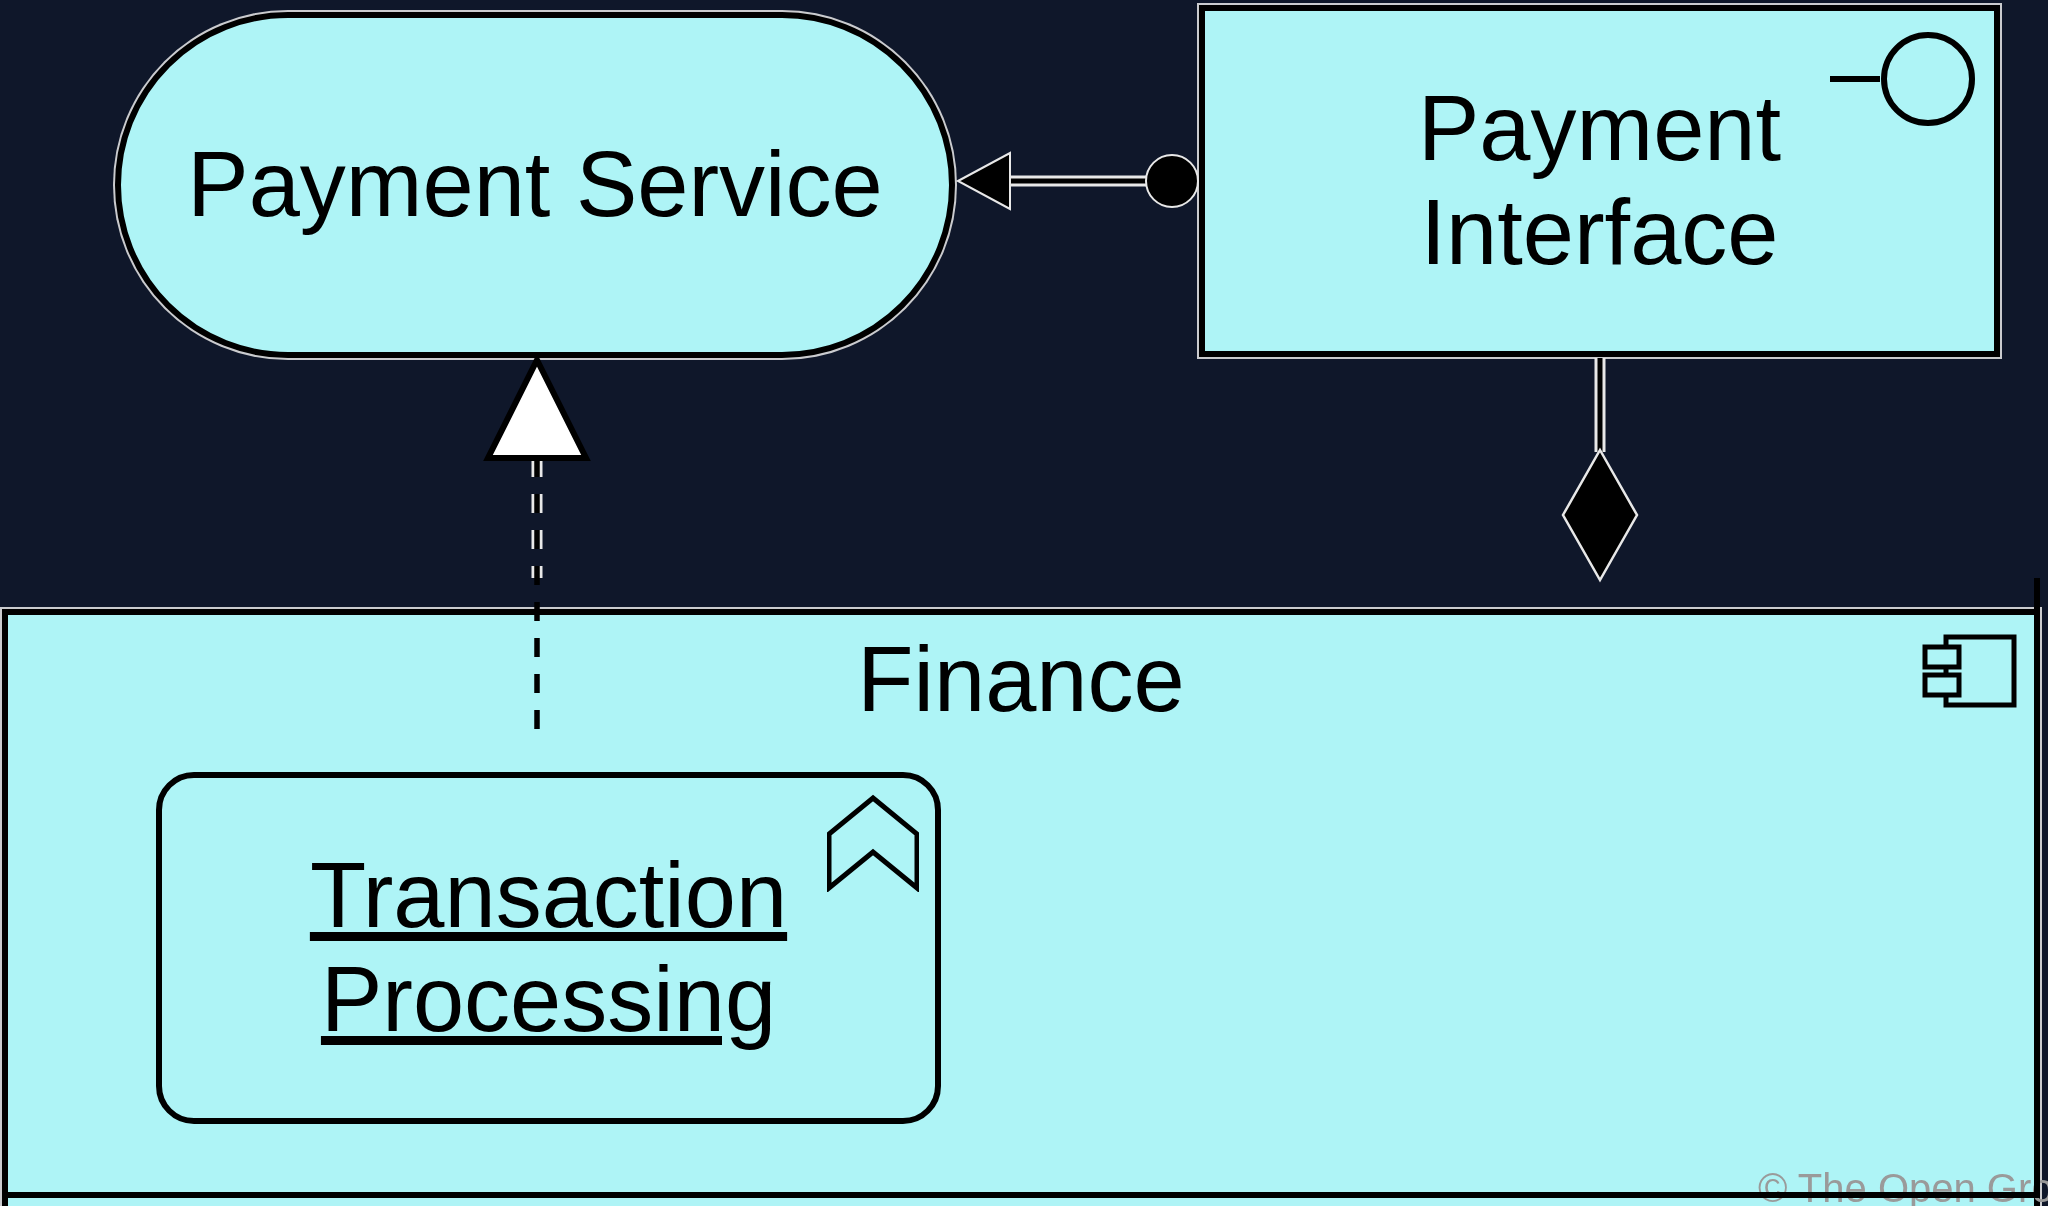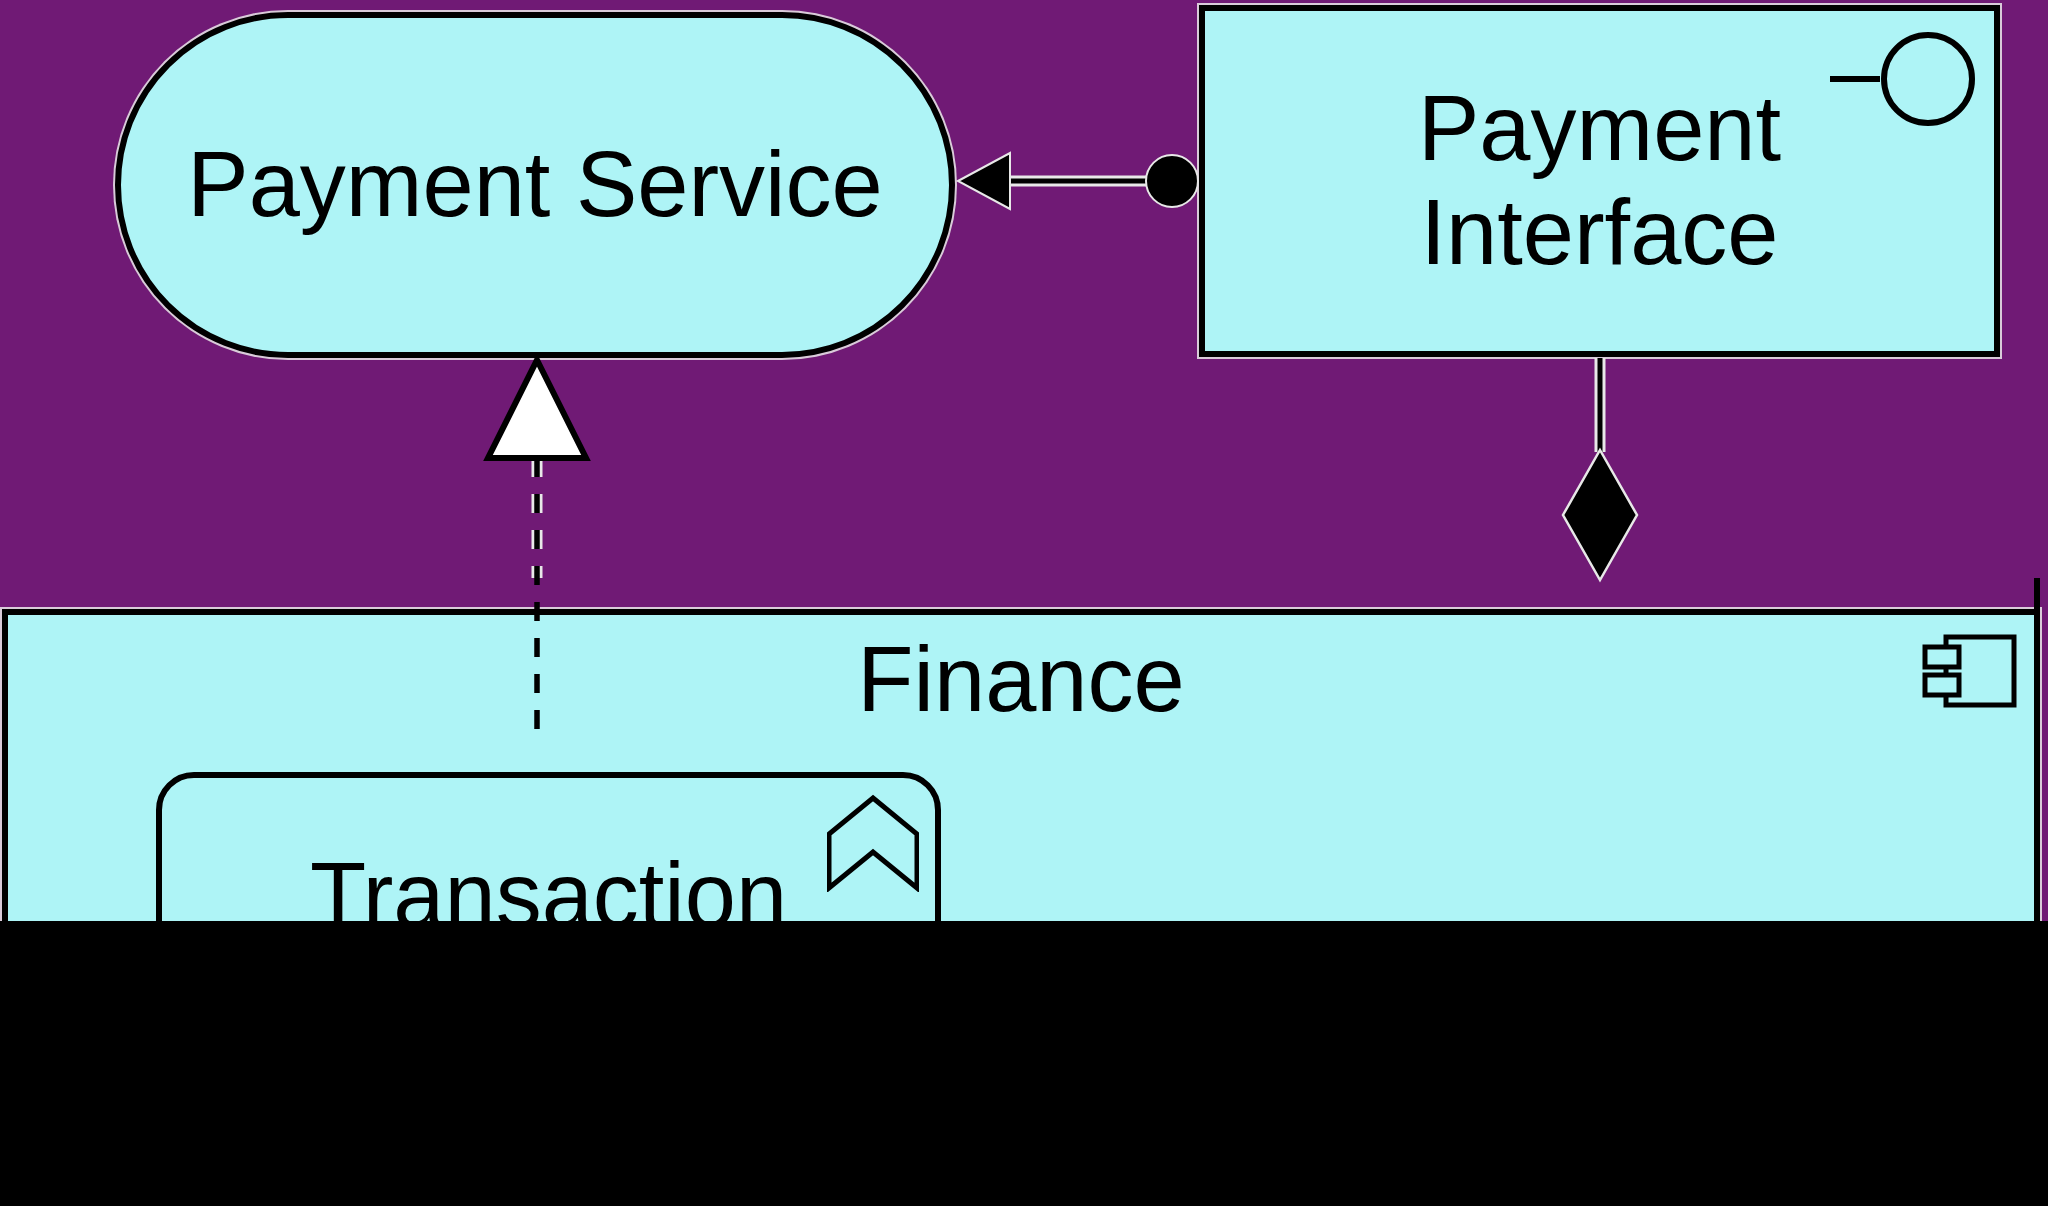--- a/index.html
+++ b/index.html
@@ -1,16 +1,16 @@
 <!DOCTYPE html>
 <html><head>
 <meta charset="utf-8">
 <style>
   html,body{margin:0;padding:0;background:#000;}
-  #stage{position:relative;width:2048px;height:921px;background:#701a75;overflow:hidden;
+  #stage{position:relative;width:2048px;height:1206px;background:#0f172a;overflow:hidden;
          font-family:"Liberation Sans","DejaVu Sans",sans-serif;color:#000;}
   .node{position:absolute;box-sizing:border-box;background:#AEF4F6;border:6px solid #000;
         display:flex;align-items:center;justify-content:center;
         box-shadow:0 0 0 2px rgba(235,235,235,.85);}
   .node-label{font-size:92px;line-height:1.13;text-align:center;white-space:pre-line;color:#000;}
   #payment-service{left:115px;top:12px;width:840px;height:346px;border-radius:173px;}
   #payment-interface{left:1199px;top:5px;width:801px;height:352px;align-items:center;}
   #finance{left:2px;top:578px;width:2038px;height:620px;display:block;margin-top:31px;}
   #finance-label{margin-top:14px;width:100%;text-align:center;font-size:92px;line-height:1.1;}
   #transaction-processing{left:150px;top:735px;width:785px;height:352px;border-radius:38px;
@@ -42,21 +42,21 @@
   </div>
 
   <div class="node" id="finance">
     <div id="finance-label">Finance</div>
     <svg class="corner-icon" style="top:18px;right:16px;" width="96" height="76" viewBox="0 0 96 76">
       <rect x="24" y="4" width="68" height="68" fill="#AEF4F6" stroke="#000" stroke-width="5"></rect>
       <rect x="3" y="14" width="34" height="20" fill="#AEF4F6" stroke="#000" stroke-width="5"></rect>
       <rect x="3" y="42" width="34" height="20" fill="#AEF4F6" stroke="#000" stroke-width="5"></rect>
     </svg>
 
-    <div class="node" id="transaction-processing" style="left:148px;top:157px;">
+    <div class="node" id="transaction-processing" style="left:148px;top:157px;text-decoration:underline;">
       <div class="node-label">Transaction
 Processing</div>
       <svg class="corner-icon" style="top:16px;right:16px;" width="92" height="98" viewBox="0 0 92 98">
         <polygon points="46,4 90,40 90,94 46,58 2,94 2,40" fill="none" stroke="#000" stroke-width="5"></polygon>
       </svg>
     </div>
   </div>
 
   <div id="copyright">© The Open Group</div>
   <div class="border-patch" id="patch-bottom"></div>

